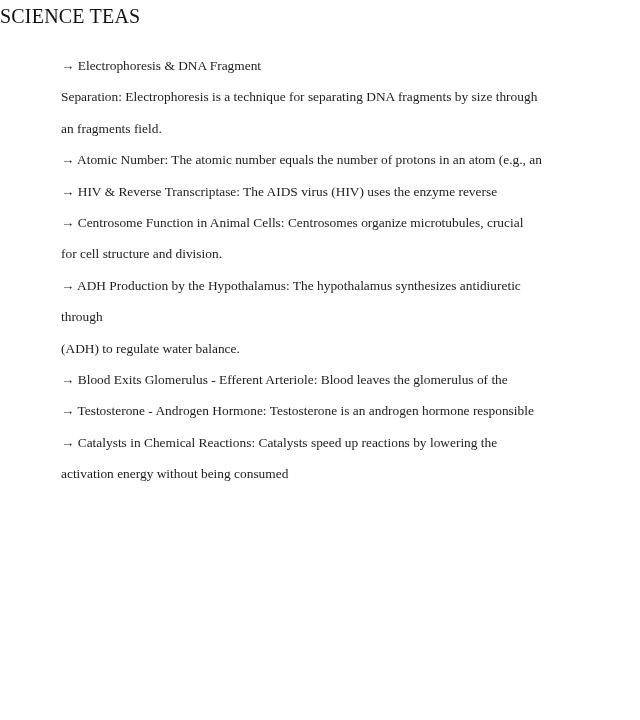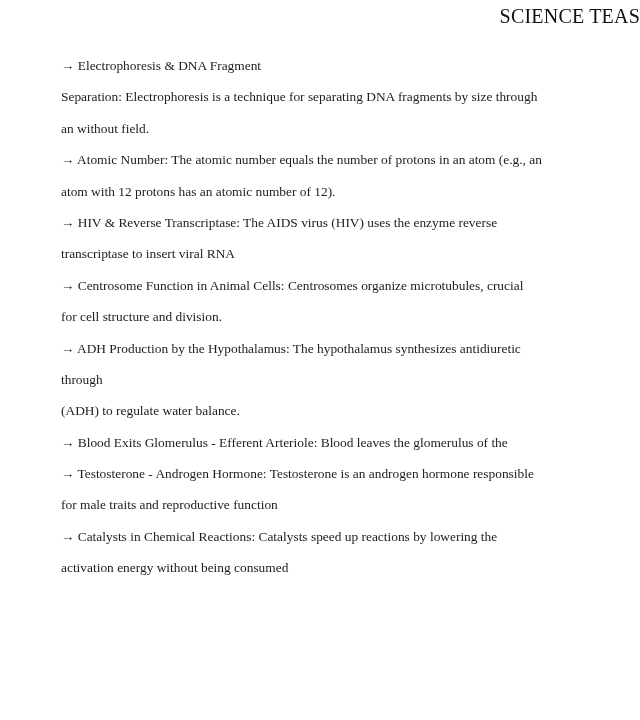--- a/index.html
+++ b/index.html
@@ -13,21 +13,21 @@
       overflow: hidden;
       position: relative;
       font-family: "Liberation Serif", "DejaVu Serif", serif;
       color: #1a1a1a;
     }
     .title {
       position: absolute;
       top: 3px;
       left: 0;
       width: 640px;
-      text-align: right;
+      text-align: left;
       font-size: 20px;
       line-height: 26px;
       color: #111111;
       letter-spacing: 0.2px;
     }
     .content {
       position: absolute;
       top: 50px;
       left: 61px;
       width: 540px;
@@ -41,28 +41,25 @@
     }
   </style>
 </head>
 <body>
 
 <div class="title">SCIENCE TEAS</div>
 
 <div class="content">
   <div class="line">→ Electrophoresis &amp; DNA Fragment</div>
   <div class="line">Separation: Electrophoresis is a technique for separating DNA fragments by size through</div>
-  <div class="line">an without field.</div>
+  <div class="line">an fragments field.</div>
   <div class="line">→ Atomic Number: The atomic number equals the number of protons in an atom (e.g., an</div>
-  <div class="line">atom with 12 protons has an atomic number of 12).</div>
   <div class="line">→ HIV &amp; Reverse Transcriptase: The AIDS virus (HIV) uses the enzyme reverse</div>
-  <div class="line">transcriptase to insert viral RNA</div>
   <div class="line">→ Centrosome Function in Animal Cells: Centrosomes organize microtubules, crucial</div>
   <div class="line">for cell structure and division.</div>
   <div class="line">→ ADH Production by the Hypothalamus: The hypothalamus synthesizes antidiuretic</div>
   <div class="line">through</div>
   <div class="line">(ADH) to regulate water balance.</div>
   <div class="line">→ Blood Exits Glomerulus - Efferent Arteriole: Blood leaves the glomerulus of the</div>
   <div class="line">→ Testosterone - Androgen Hormone: Testosterone is an androgen hormone responsible</div>
-  <div class="line">for male traits and reproductive function</div>
   <div class="line">→ Catalysts in Chemical Reactions: Catalysts speed up reactions by lowering the</div>
   <div class="line">activation energy without being consumed</div>
 </div>
 
 </body></html>

